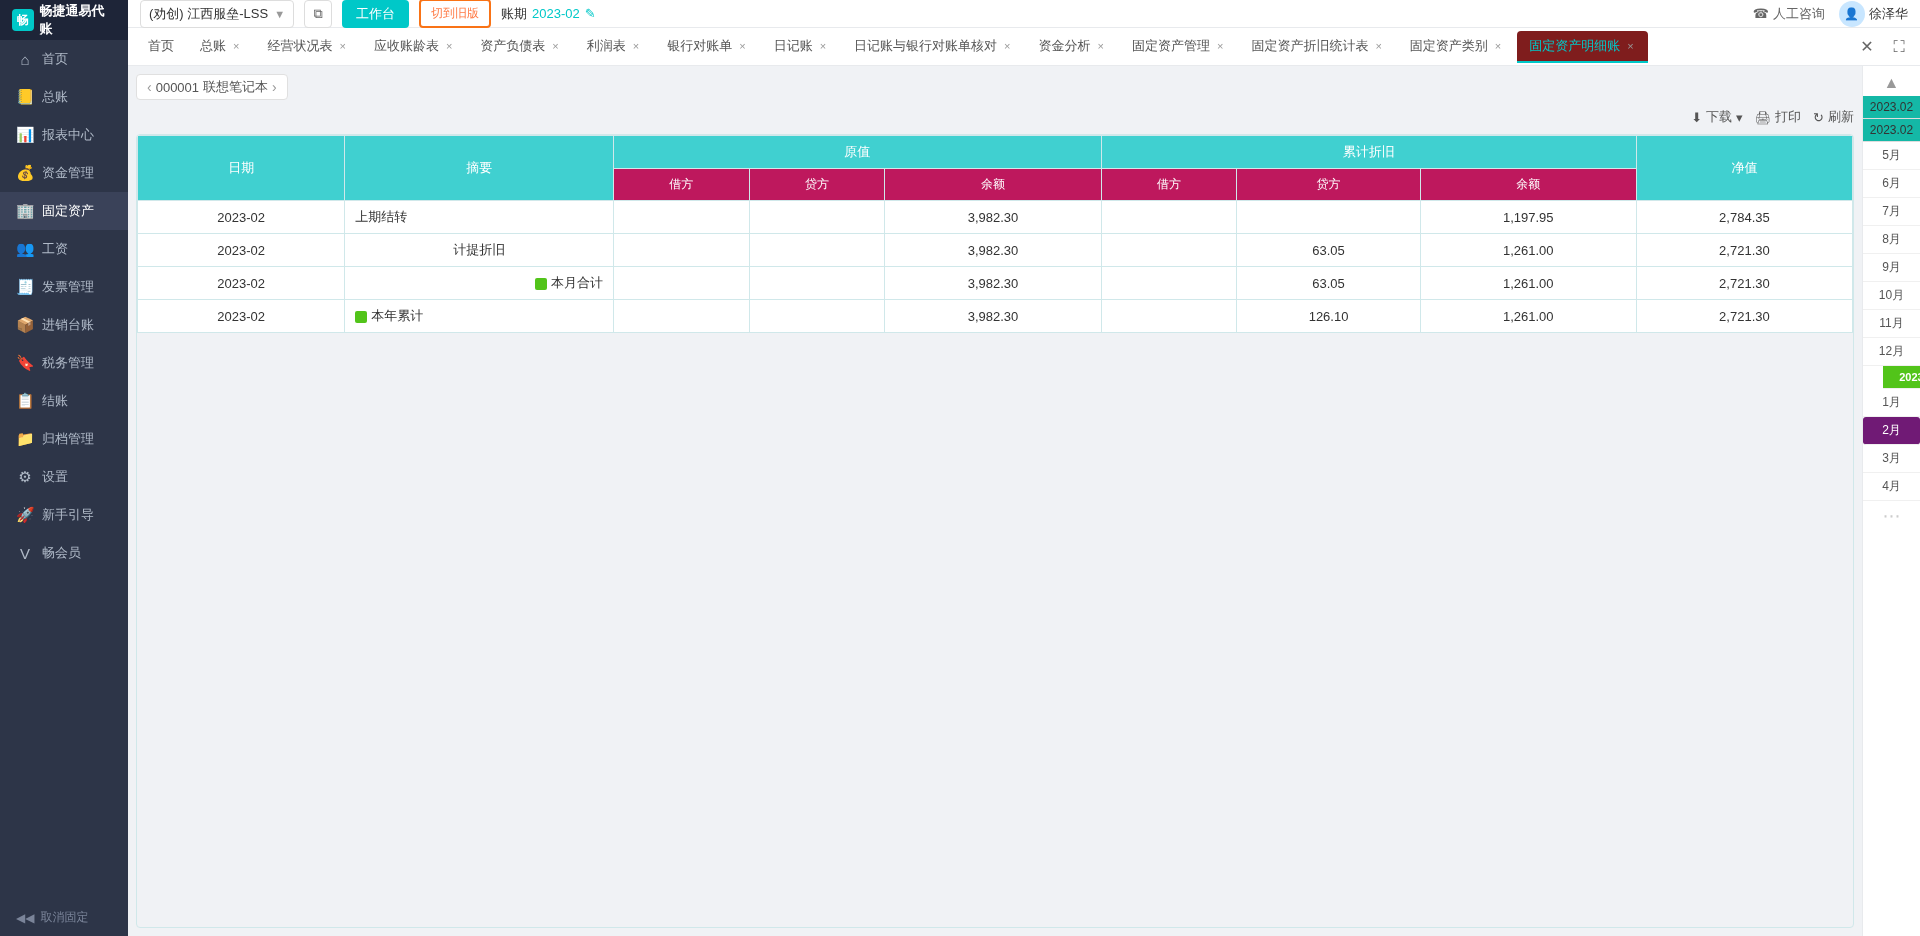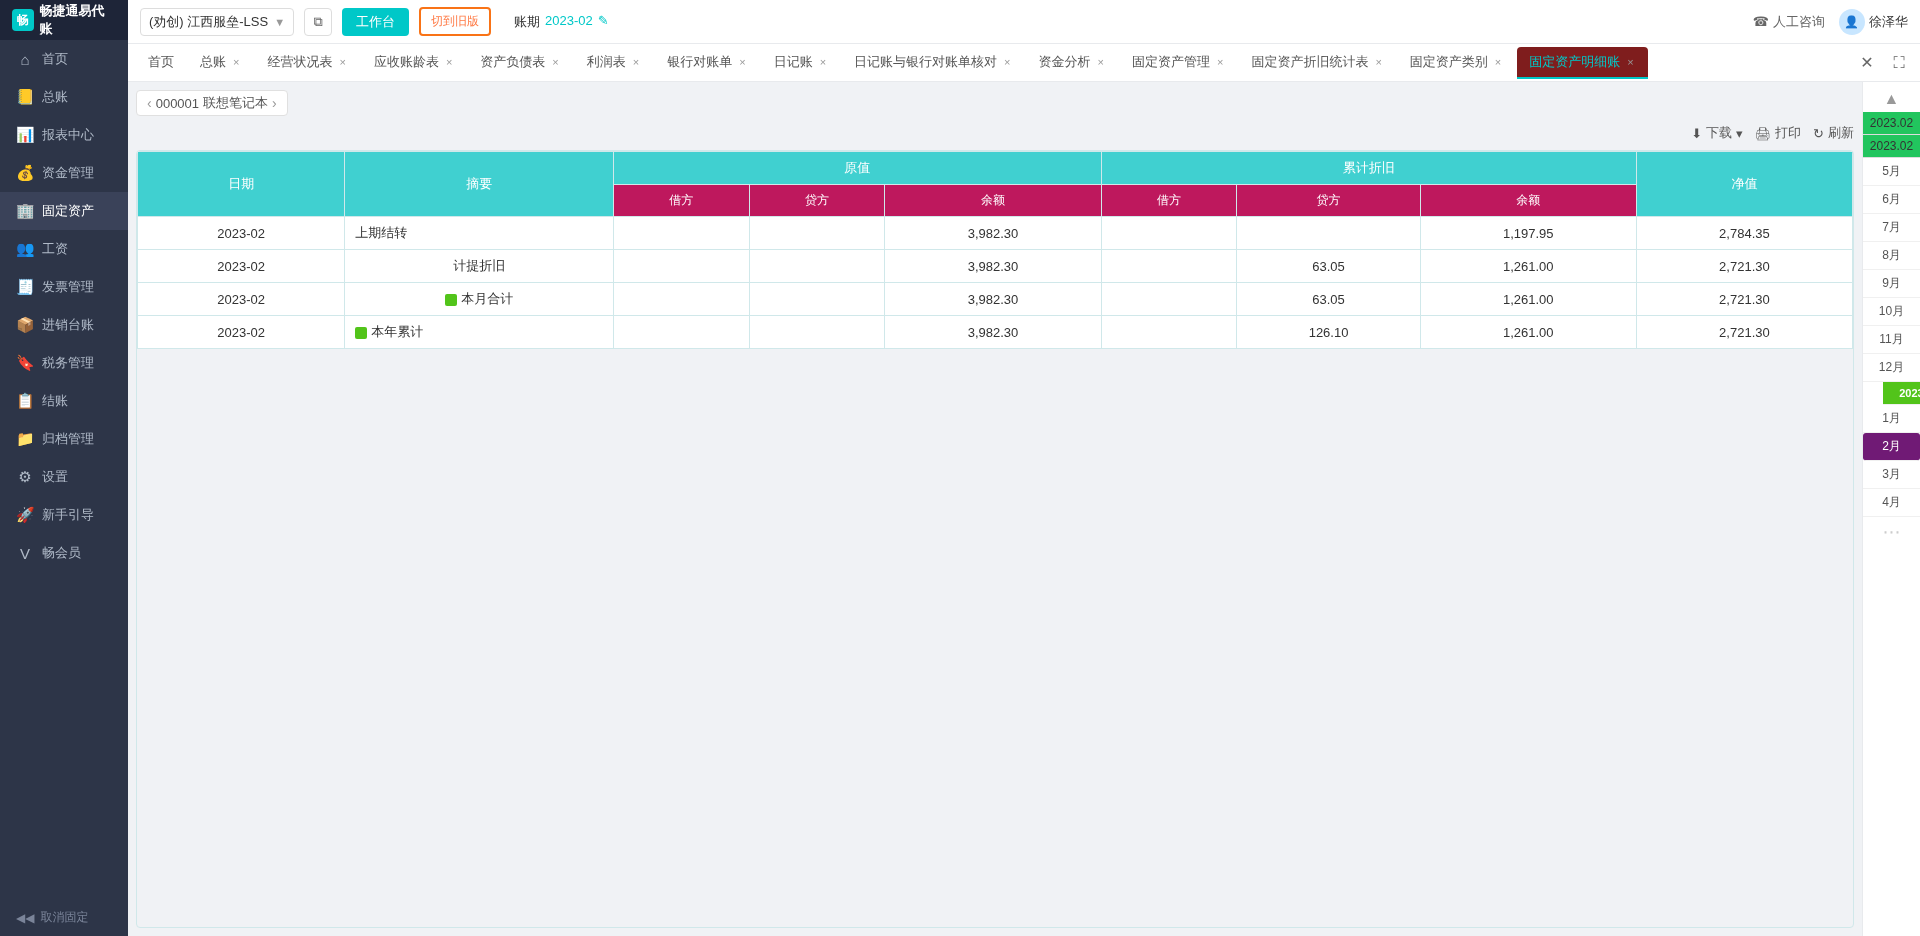--- a/index.html
+++ b/index.html
@@ -60,21 +60,21 @@
     
     .main {
       flex: 1;
       display: flex;
       flex-direction: column;
       overflow: hidden;
     }
 
     
     .topbar {
-      height: 44px;
+      height: 28px;
       background: #fff;
       border-bottom: 1px solid #e8eaed;
       display: flex;
       align-items: center;
       padding: 12px 12px;
       gap: 10px;
       flex-shrink: 0;
     }
     .topbar-company {
       display: flex;
@@ -110,24 +110,24 @@
       background: #fff;
       color: #ff7a45;
       border: 2px solid #f97316;
       border-radius: 4px;
       padding: 4px 10px;
       cursor: pointer;
       font-size: 12px;
     }
     .topbar-period {
       display: flex;
+      align-items: center;
       gap: 5px;
       font-size: 13px;
       color: #333;
-      margin-left: 13px;
     }
     .topbar-right {
       margin-left: auto;
       display: flex;
       align-items: center;
       gap: 14px;
     }
     .topbar-service {
       display: flex;
       align-items: center;
@@ -320,21 +320,21 @@
       flex-shrink: 0;
       padding: 4px 0;
     }
     .side-calendar::-webkit-scrollbar { width: 3px; }
     .calendar-year-btn {
       width: 100%;
       padding: 4px 6px;
       text-align: center;
       font-size: 12px;
       color: #333;
-      background: #22c55e;
+      background: #14b8a6;
       border-bottom: 1px solid #ddd;
       cursor: pointer;
     }
     .calendar-month-item {
       width: 100%;
       padding: 5px 4px;
       text-align: center;
       font-size: 12px;
       color: #555;
       cursor: pointer;
@@ -595,21 +595,21 @@
     <td></td>
     <td></td>
     <td>3,982.30</td>
     <td></td>
     <td>63.05</td>
     <td>1,261.00</td>
     <td>2,721.30</td>
   </tr>
               <tr>
     <td>2023-02</td>
-    <td style="text-align:center;"><span class="tag-green"></span>本月合计</td>
+    <td style="text-align:right;"><span class="tag-green"></span>本月合计</td>
     <td></td>
     <td></td>
     <td>3,982.30</td>
     <td></td>
     <td>63.05</td>
     <td>1,261.00</td>
     <td>2,721.30</td>
   </tr>
               <tr>
     <td>2023-02</td>

